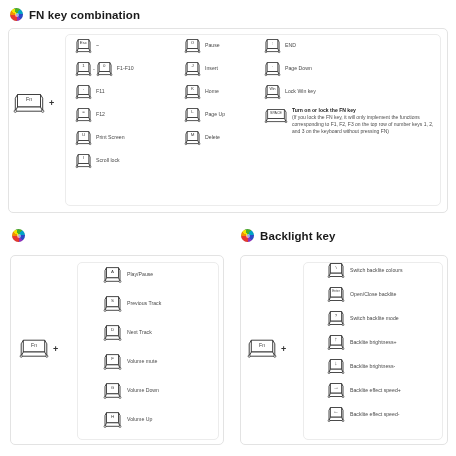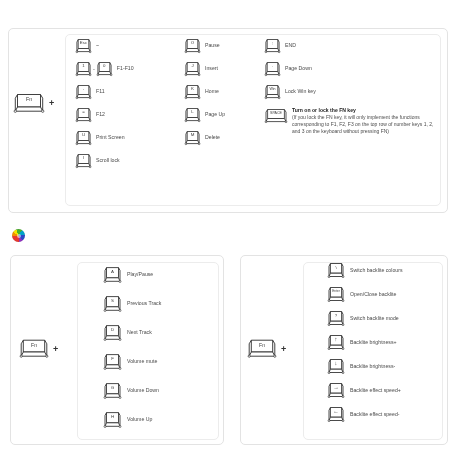--- a/index.html
+++ b/index.html
@@ -79,20 +79,24 @@
   .note span { display: block; font-size: 5px; color: #4c4c4c; line-height: 1.45; }
 
   .col { position: absolute; }
   .rowgap { margin-bottom: 7px; }
 </style>
 </head>
 <body>
 
 <div class="page">
 
+  <div class="sec-head" style="position:absolute;left:10px;top:8px;">
+    <span class="wheel"></span>
+    <span class="sec-title">FN key combination</span>
+  </div>
 
   <div class="panel" style="left:8px;top:28px;width:440px;height:185px;">
     <div class="inner" style="left:56px;top:5px;width:376px;height:172px;"></div>
   </div>
 
   <div class="fnwrap" style="left:14px;top:92px;">
     <span class="kc" style="width:30px;height:22px;">
       <svg viewBox="0 0 30 22" width="30" height="22">
         <path d="M3.5 2.5 H26.5 V15 H3.5 Z" fill="#fff" stroke="#2b2b2b" stroke-width="0.9"></path>
         <path d="M3.5 15 L1.3 19.2 H28.7 L26.5 15 Z" fill="#fff" stroke="#2b2b2b" stroke-width="0.9"></path>
@@ -464,20 +468,24 @@
           <path d="M14.5 1.6 L16.0 4.5 V15.3" fill="none" stroke="#2b2b2b" stroke-width="0.85"></path>
           <circle cx="1.0" cy="15.5" r="1" fill="#fff" stroke="#2b2b2b" stroke-width="0.6"></circle>
           <circle cx="16.0" cy="15.5" r="1" fill="#fff" stroke="#2b2b2b" stroke-width="0.6"></circle>
         </svg>
         <span class="glyph" style="height:12px;">H</span>
       </span>
       <span class="lbl" style="margin-left:6px;">Volume Up</span>
     </div>
   </div>
 
+  <div class="sec-head" style="position:absolute;left:241px;top:229px;">
+    <span class="wheel"></span>
+    <span class="sec-title">Backlight key</span>
+  </div>
 
   <div class="panel" style="left:240px;top:255px;width:208px;height:190px;">
     <div class="inner" style="left:62px;top:6px;width:140px;height:178px;"></div>
   </div>
 
   <div class="fnwrap" style="left:248px;top:338px;">
     <span class="kc" style="width:28px;height:21px;">
       <svg viewBox="0 0 28 21" width="28" height="21">
         <path d="M3.3 2.2 H24.7 V14 H3.3 Z" fill="#fff" stroke="#2b2b2b" stroke-width="0.9"></path>
         <path d="M3.3 14 L1.2 18.2 H26.8 L24.7 14 Z" fill="#fff" stroke="#2b2b2b" stroke-width="0.9"></path>

